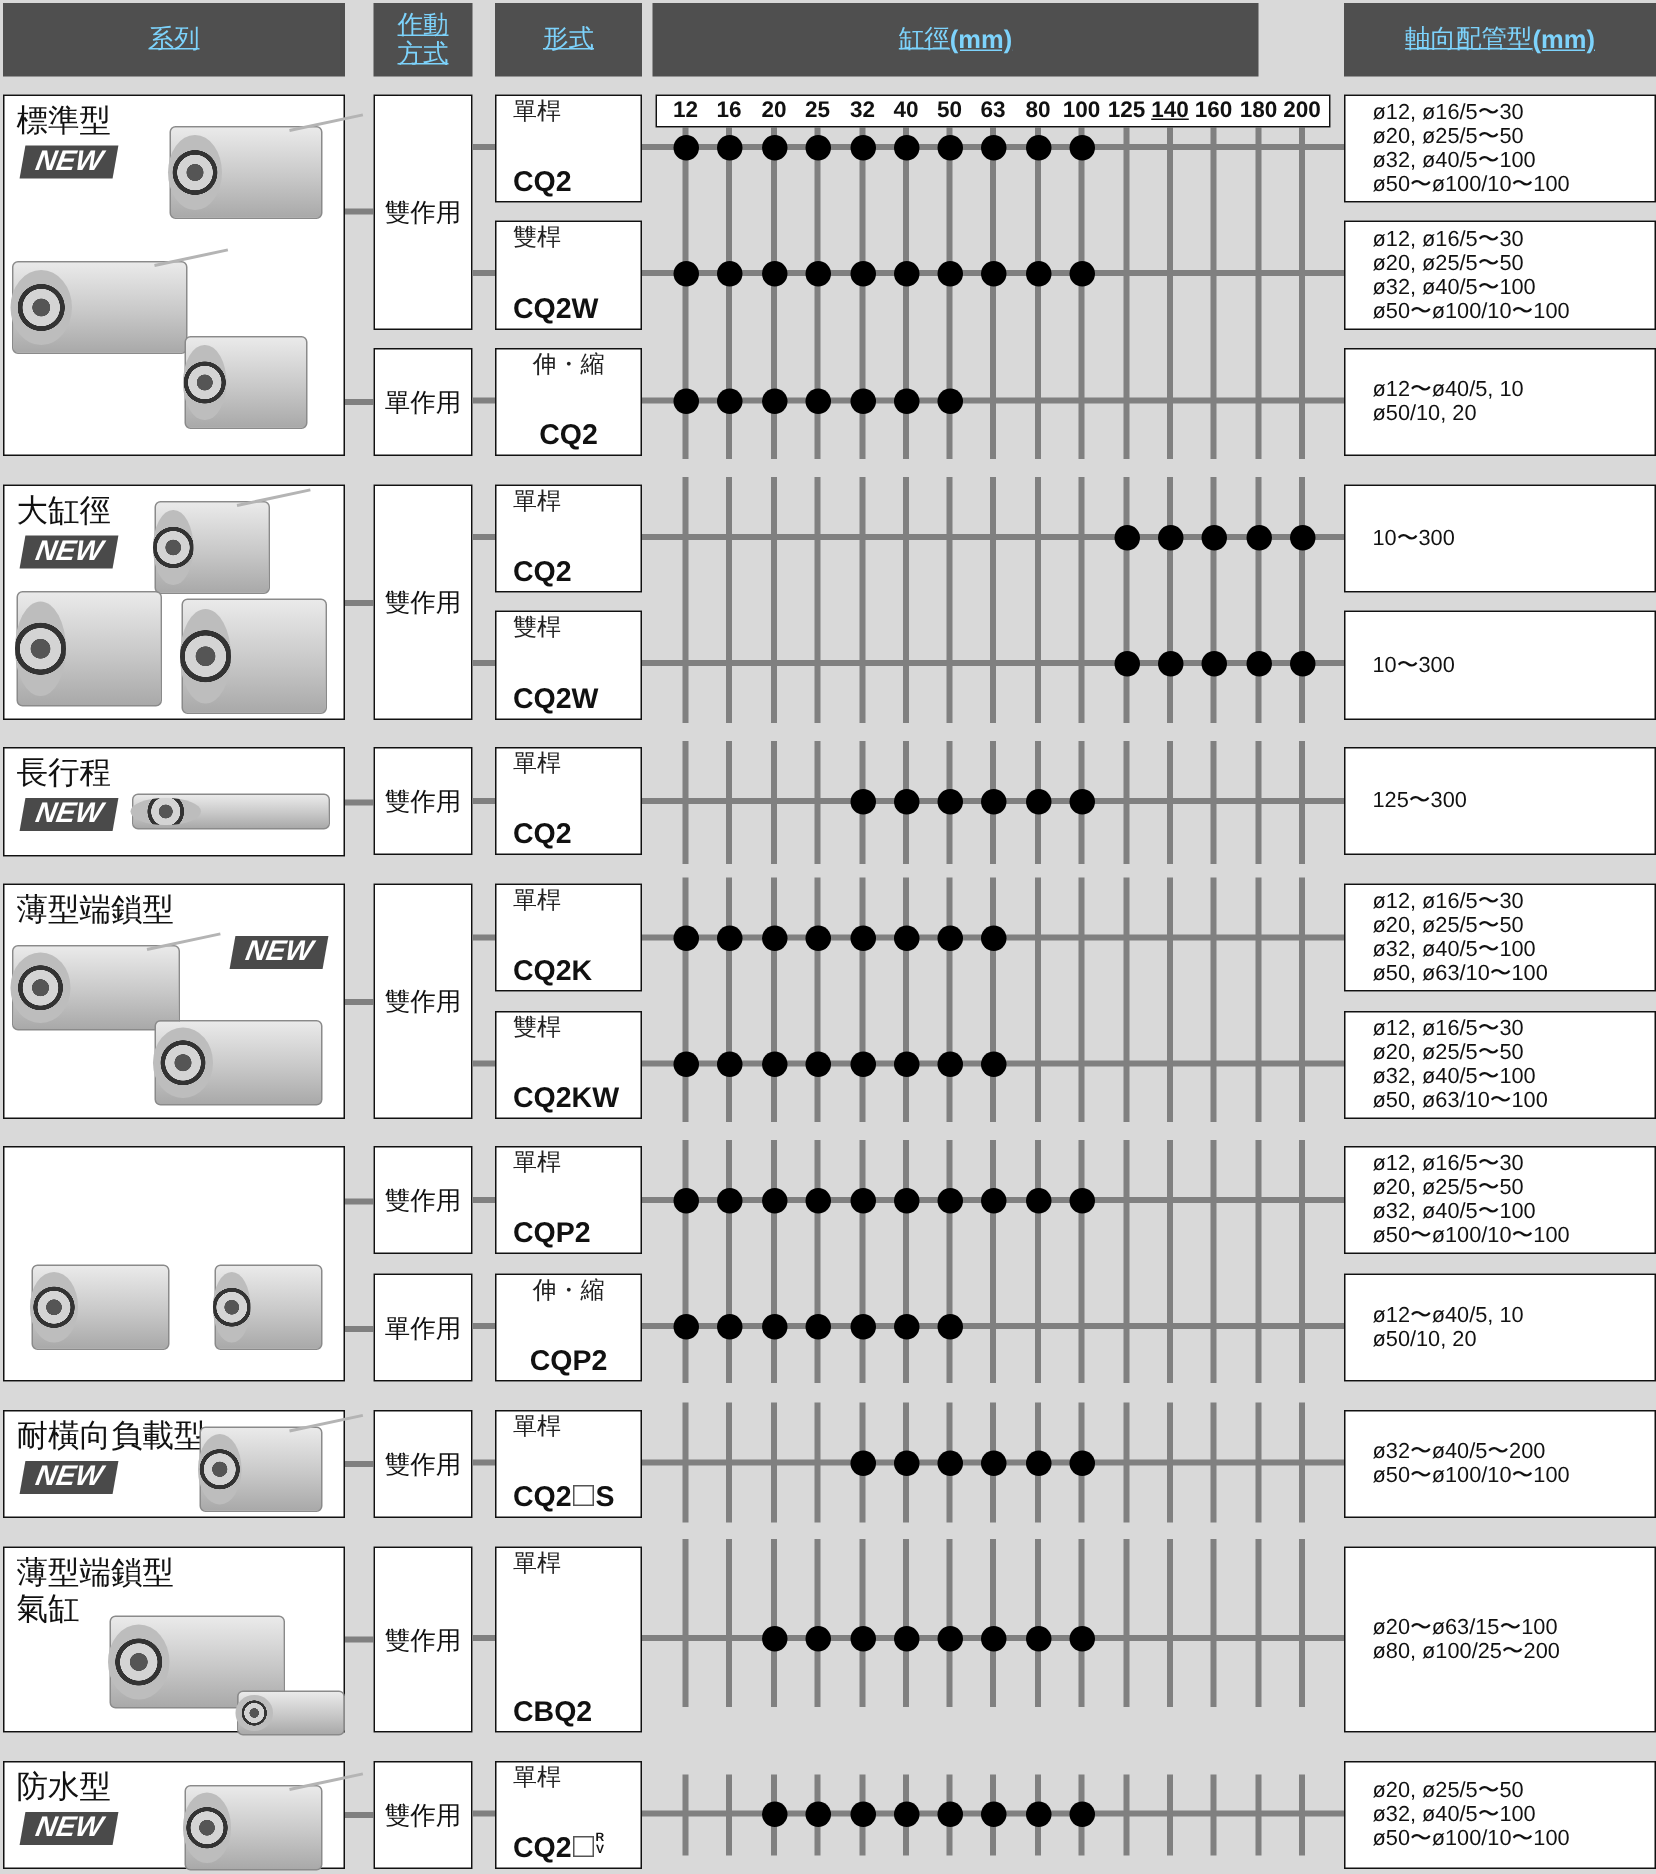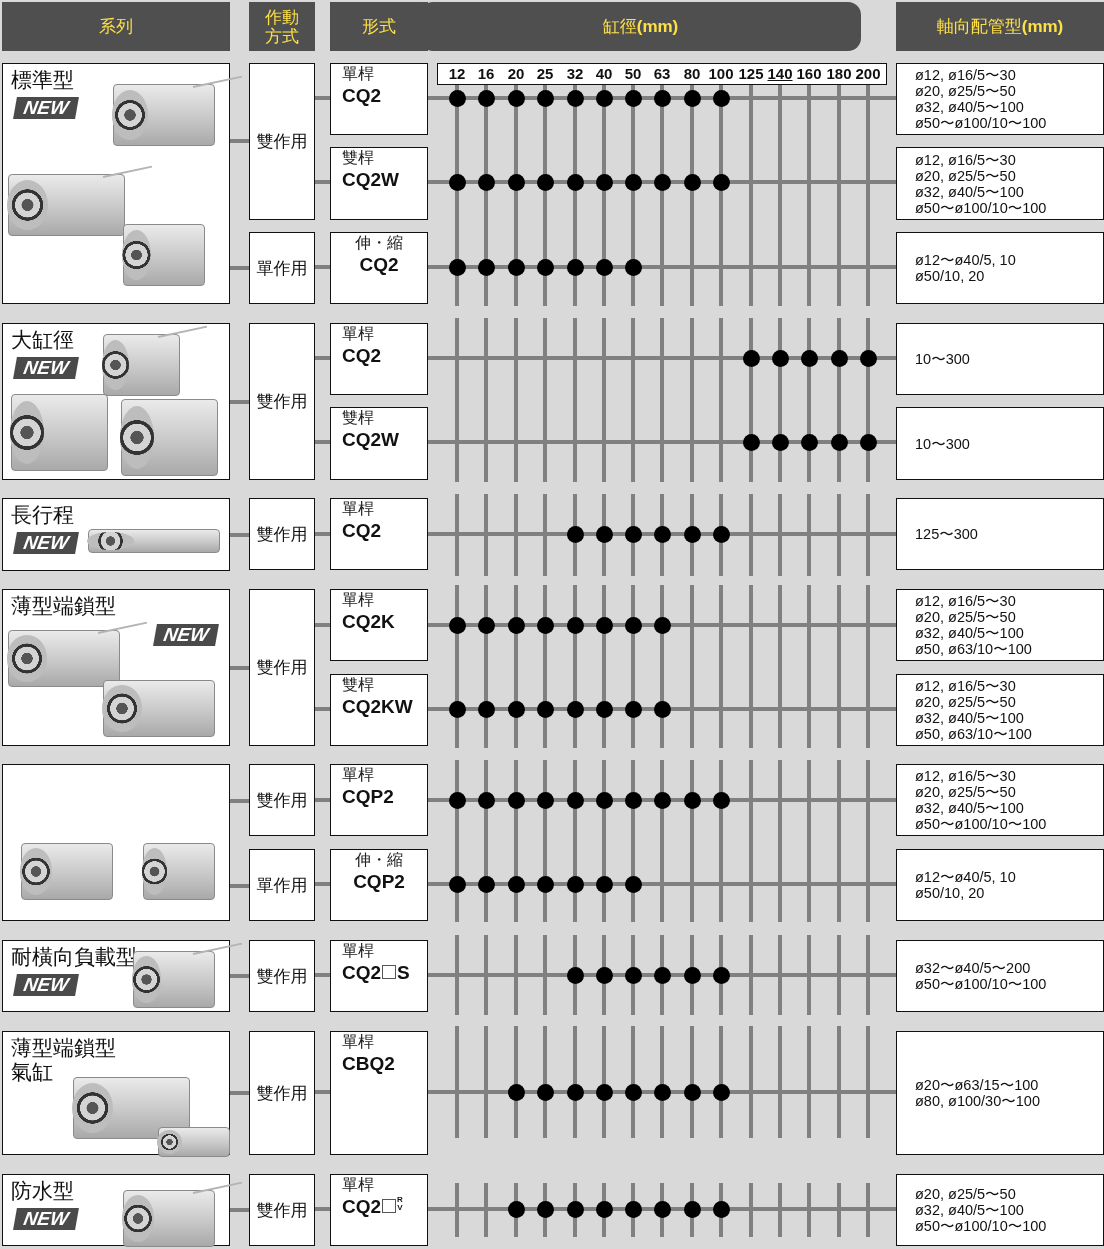--- a/index.html
+++ b/index.html
@@ -1,32 +1,32 @@
 <!DOCTYPE html>
 <html><head>
 <meta charset="utf-8">
 <style>
   html, body { margin:0; padding:0; }
   body { width:1104px; height:1249px; background:#d9d9d9; position:relative; overflow:hidden;
          font-family:"DejaVu Sans", "Liberation Sans", sans-serif; color:#111; }
-  .hdr { position:absolute; top:2px; height:49px; background:#4f4f4f; color:#fde047;
-         display:flex; align-items:center; justify-content:center; font-size:17px; text-align:center; line-height:19px; }
+  .hdr { position:absolute; top:2px; height:49px; background:#4f4f4f; color:#7dd3fc;
+         display:flex; align-items:center; justify-content:center; font-size:17px; text-align:center; line-height:19px;text-decoration:underline; }
   .hdr b { font-family:"Liberation Sans", sans-serif; font-weight:bold; }
   .box { position:absolute; background:#fff; border:1px solid #111; box-sizing:border-box; }
   .series-title { position:absolute; left:8px; top:4px; font-size:21px; line-height:24px; font-weight:500; color:#111; white-space:pre-line; }
   .new-badge { position:absolute; width:62px; height:22px; background:#4a4a4a; color:#fff;
                font-family:"Liberation Sans", sans-serif; font-style:italic; font-weight:bold; font-size:19px;
                line-height:22px; text-align:center; transform:skewX(-10deg); }
   .cyl { position:absolute; background:linear-gradient(180deg,#eaeaea 0%,#c8c8c8 55%,#a9a9a9 100%);
          border:1px solid #8a8a8a; border-radius:4px; }
   .cyl .face { position:absolute; left:-2px; top:8%; width:36%; height:84%; border-radius:50%;
                background:radial-gradient(circle,#555 0 18%,#d4d4d4 19% 38%,#333 39% 48%,#bdbdbd 49%); }
   .wire { position:absolute; height:2px; background:#b4b4b4; transform-origin:left center; }
   .act { display:flex; align-items:center; justify-content:center; font-size:17px; }
-  .model { display:flex; flex-direction:column; justify-content:flex-start; padding-left:11px; }
+  .model { display:flex; flex-direction:column; justify-content:space-between; padding-left:11px; }
   .model.center { align-items:center; padding-left:0; }
   .model .sub { font-size:16px; line-height:20px; color:#222; }
   .model .code { font-family:"Liberation Sans", sans-serif; font-weight:bold; font-size:19px; line-height:24px; }
   .model .code .sq { display:inline-block; width:12px; height:12px; border:1px solid #555; margin:0 1px; vertical-align:0px; }
   .model .code .rv { font-size:8px; line-height:8px; display:inline-block; vertical-align:3px; text-align:center; }
   .stroke { display:flex; flex-direction:column; justify-content:center; padding-left:18px;
             font-family:"Liberation Sans", sans-serif; font-size:14.5px; line-height:16px; color:#111; white-space:nowrap; }
   .hline { position:absolute; height:4px; background:#808080; }
   .vline { position:absolute; width:4px; background:#808080; }
   .dot { position:absolute; width:17px; height:17px; border-radius:50%; background:#000; }
@@ -39,21 +39,21 @@
 <div class="hdr" style="left:2px;width:228px;">
     <span>系列</span>
   </div>
 <div class="hdr" style="left:249px;width:66px;flex-direction:column;">
   <span>作動</span>
   <span>方式</span>
 </div>
 <div class="hdr" style="left:330px;width:98px;">
     <span>形式</span>
   </div>
-<div class="hdr" style="left:420px;width:441px;border-radius:13px;">
+<div class="hdr" style="left:435px;width:404px;">
   <span>缸徑</span>
     <b>(mm)</b>
 </div>
 <div class="hdr" style="left:896px;width:208px;">
   <span>軸向配管型</span>
     <b>(mm)</b>
 </div>
 
 <div id="grid">
     <div class="vline" style="left: 455px; top: 84px; height: 222px;"></div>
@@ -530,21 +530,21 @@
     <div class="dot" title="20" style="left: 508px; top: 1084px;"></div>
     <div class="dot" title="25" style="left: 537px; top: 1084px;"></div>
     <div class="dot" title="32" style="left: 567px; top: 1084px;"></div>
     <div class="dot" title="40" style="left: 596px; top: 1084px;"></div>
     <div class="dot" title="50" style="left: 625px; top: 1084px;"></div>
     <div class="dot" title="63" style="left: 654px; top: 1084px;"></div>
     <div class="dot" title="80" style="left: 684px; top: 1084px;"></div>
     <div class="dot" title="100" style="left: 713px; top: 1084px;"></div>
     <div class="box stroke" style="left: 896px; top: 1031px; width: 208px; height: 124px;">
       <div>ø20〜ø63/15〜100</div>
-      <div>ø80, ø100/30〜100</div>
+      <div>ø80, ø100/25〜200</div>
     </div>
     <div class="hline" style="left: 315px; top: 1207px; width: 15px;"></div>
     <div class="box model" style="left: 330px; top: 1174px; width: 98px; height: 72px;">
       <div class="sub">單桿</div>
       <div class="code"><span>CQ2</span><span class="sq"></span><span class="rv"><div>R</div><div>V</div></span></div>
     </div>
     <div class="hline" style="left: 428px; top: 1207px; width: 468px;"></div>
     <div class="dot" title="20" style="left: 508px; top: 1201px;"></div>
     <div class="dot" title="25" style="left: 537px; top: 1201px;"></div>
     <div class="dot" title="32" style="left: 567px; top: 1201px;"></div>

